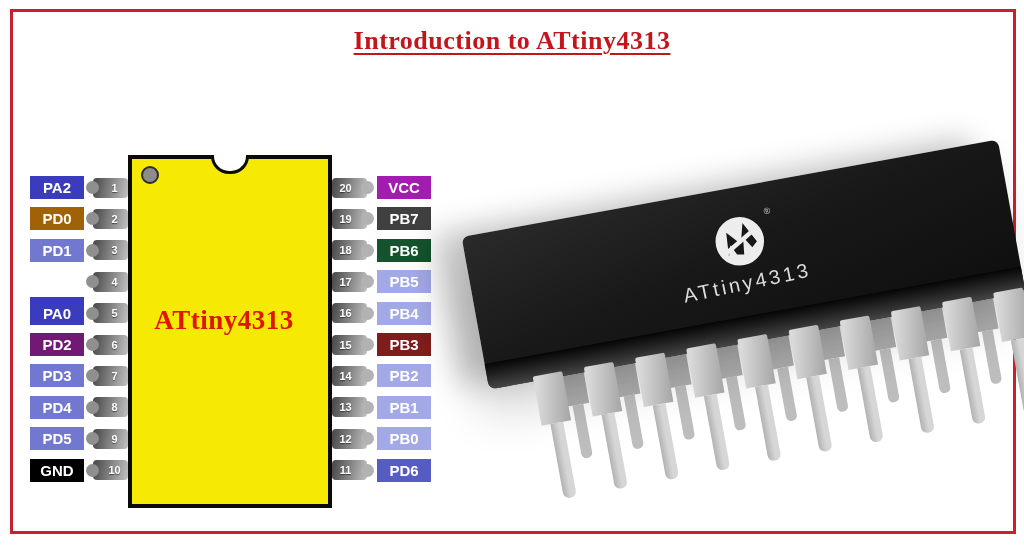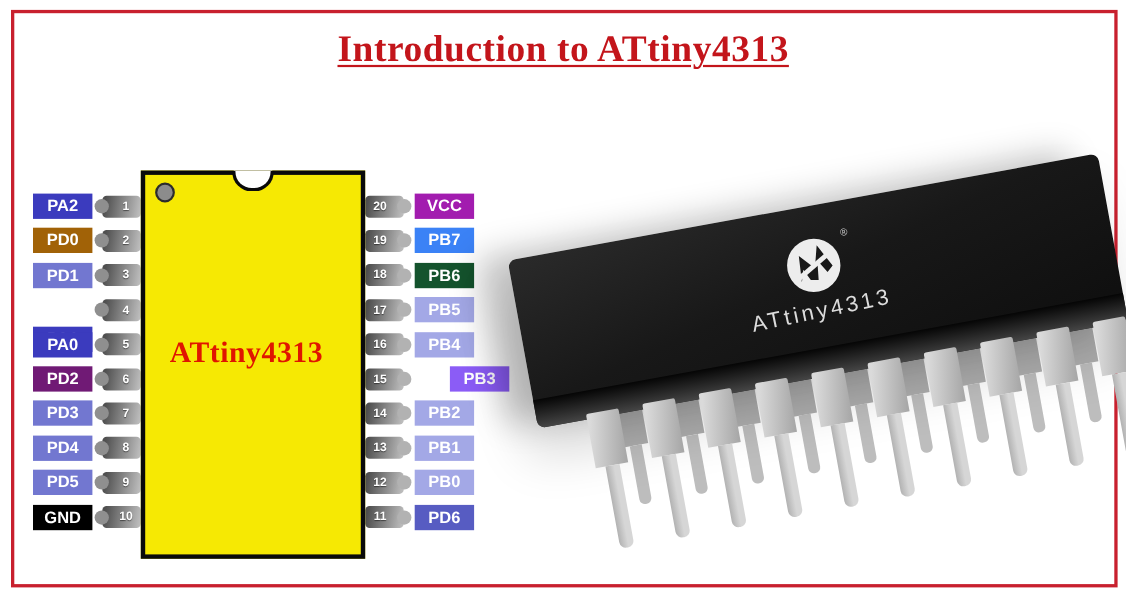--- a/index.html
+++ b/index.html
@@ -11,21 +11,21 @@
   
   .frame {
     position:absolute; left:10px; top:9px; width:1006px; height:525px;
     border:3px solid #c8202e; box-sizing:border-box; pointer-events:none;
   }
   
   .page-title {
     position:absolute; top:26px; left:0; width:100%;
     text-align:center;
     font-family:"Liberation Serif", serif;
-    font-weight:bold; font-size:34px;
+    font-weight:bold; font-size:26px;
     color:#c3151b; text-decoration:underline;
     text-decoration-thickness:2px; text-underline-offset:4px;
     letter-spacing:0.5px;
   }
   
   .ic-body {
     position:absolute; left:128px; top:155px; width:204px; height:353px;
     background:#f6e903; border:4px solid #0a0a0a; box-sizing:border-box;
   }
   .ic-notch {
@@ -161,37 +161,37 @@
       <div class="pin-stub left" style="left: 93px; top: 460.1px;">
         <span class="pin-num">10</span>
       </div>
       <div class="pin-stub right" style="left: 332px; top: 177.5px;">
         <span class="pin-num">20</span>
       </div>
       <div class="pin-label" style="left: 377px; top: 176px; background: #a21caf;">VCC</div>
       <div class="pin-stub right" style="left: 332px; top: 208.9px;">
         <span class="pin-num">19</span>
       </div>
-      <div class="pin-label" style="left: 377px; top: 207.4px; background: #3b82f6;">PB7</div>
+      <div class="pin-label" style="left: 377px; top: 207.4px; background: #404040;">PB7</div>
       <div class="pin-stub right" style="left: 332px; top: 240.3px;">
         <span class="pin-num">18</span>
       </div>
       <div class="pin-label" style="left: 377px; top: 238.8px; background: #14532d;">PB6</div>
       <div class="pin-stub right" style="left: 332px; top: 271.7px;">
         <span class="pin-num">17</span>
       </div>
       <div class="pin-label" style="left: 377px; top: 270.2px; background: rgb(163, 168, 230);">PB5</div>
       <div class="pin-stub right" style="left: 332px; top: 303.1px;">
         <span class="pin-num">16</span>
       </div>
       <div class="pin-label" style="left: 377px; top: 301.6px; background: rgb(163, 168, 230);">PB4</div>
       <div class="pin-stub right" style="left: 332px; top: 334.5px;">
         <span class="pin-num">15</span>
       </div>
-      <div class="pin-label" style="left: 377px; top: 333px; background: #8b5cf6; margin-left: 32px;">PB3</div>
+      <div class="pin-label" style="left: 377px; top: 333px; background: #7f1d1d;">PB3</div>
       <div class="pin-stub right" style="left: 332px; top: 365.9px;">
         <span class="pin-num">14</span>
       </div>
       <div class="pin-label" style="left: 377px; top: 364.4px; background: rgb(163, 168, 230);">PB2</div>
       <div class="pin-stub right" style="left: 332px; top: 397.3px;">
         <span class="pin-num">13</span>
       </div>
       <div class="pin-label" style="left: 377px; top: 395.8px; background: rgb(163, 168, 230);">PB1</div>
       <div class="pin-stub right" style="left: 332px; top: 428.7px;">
         <span class="pin-num">12</span>

